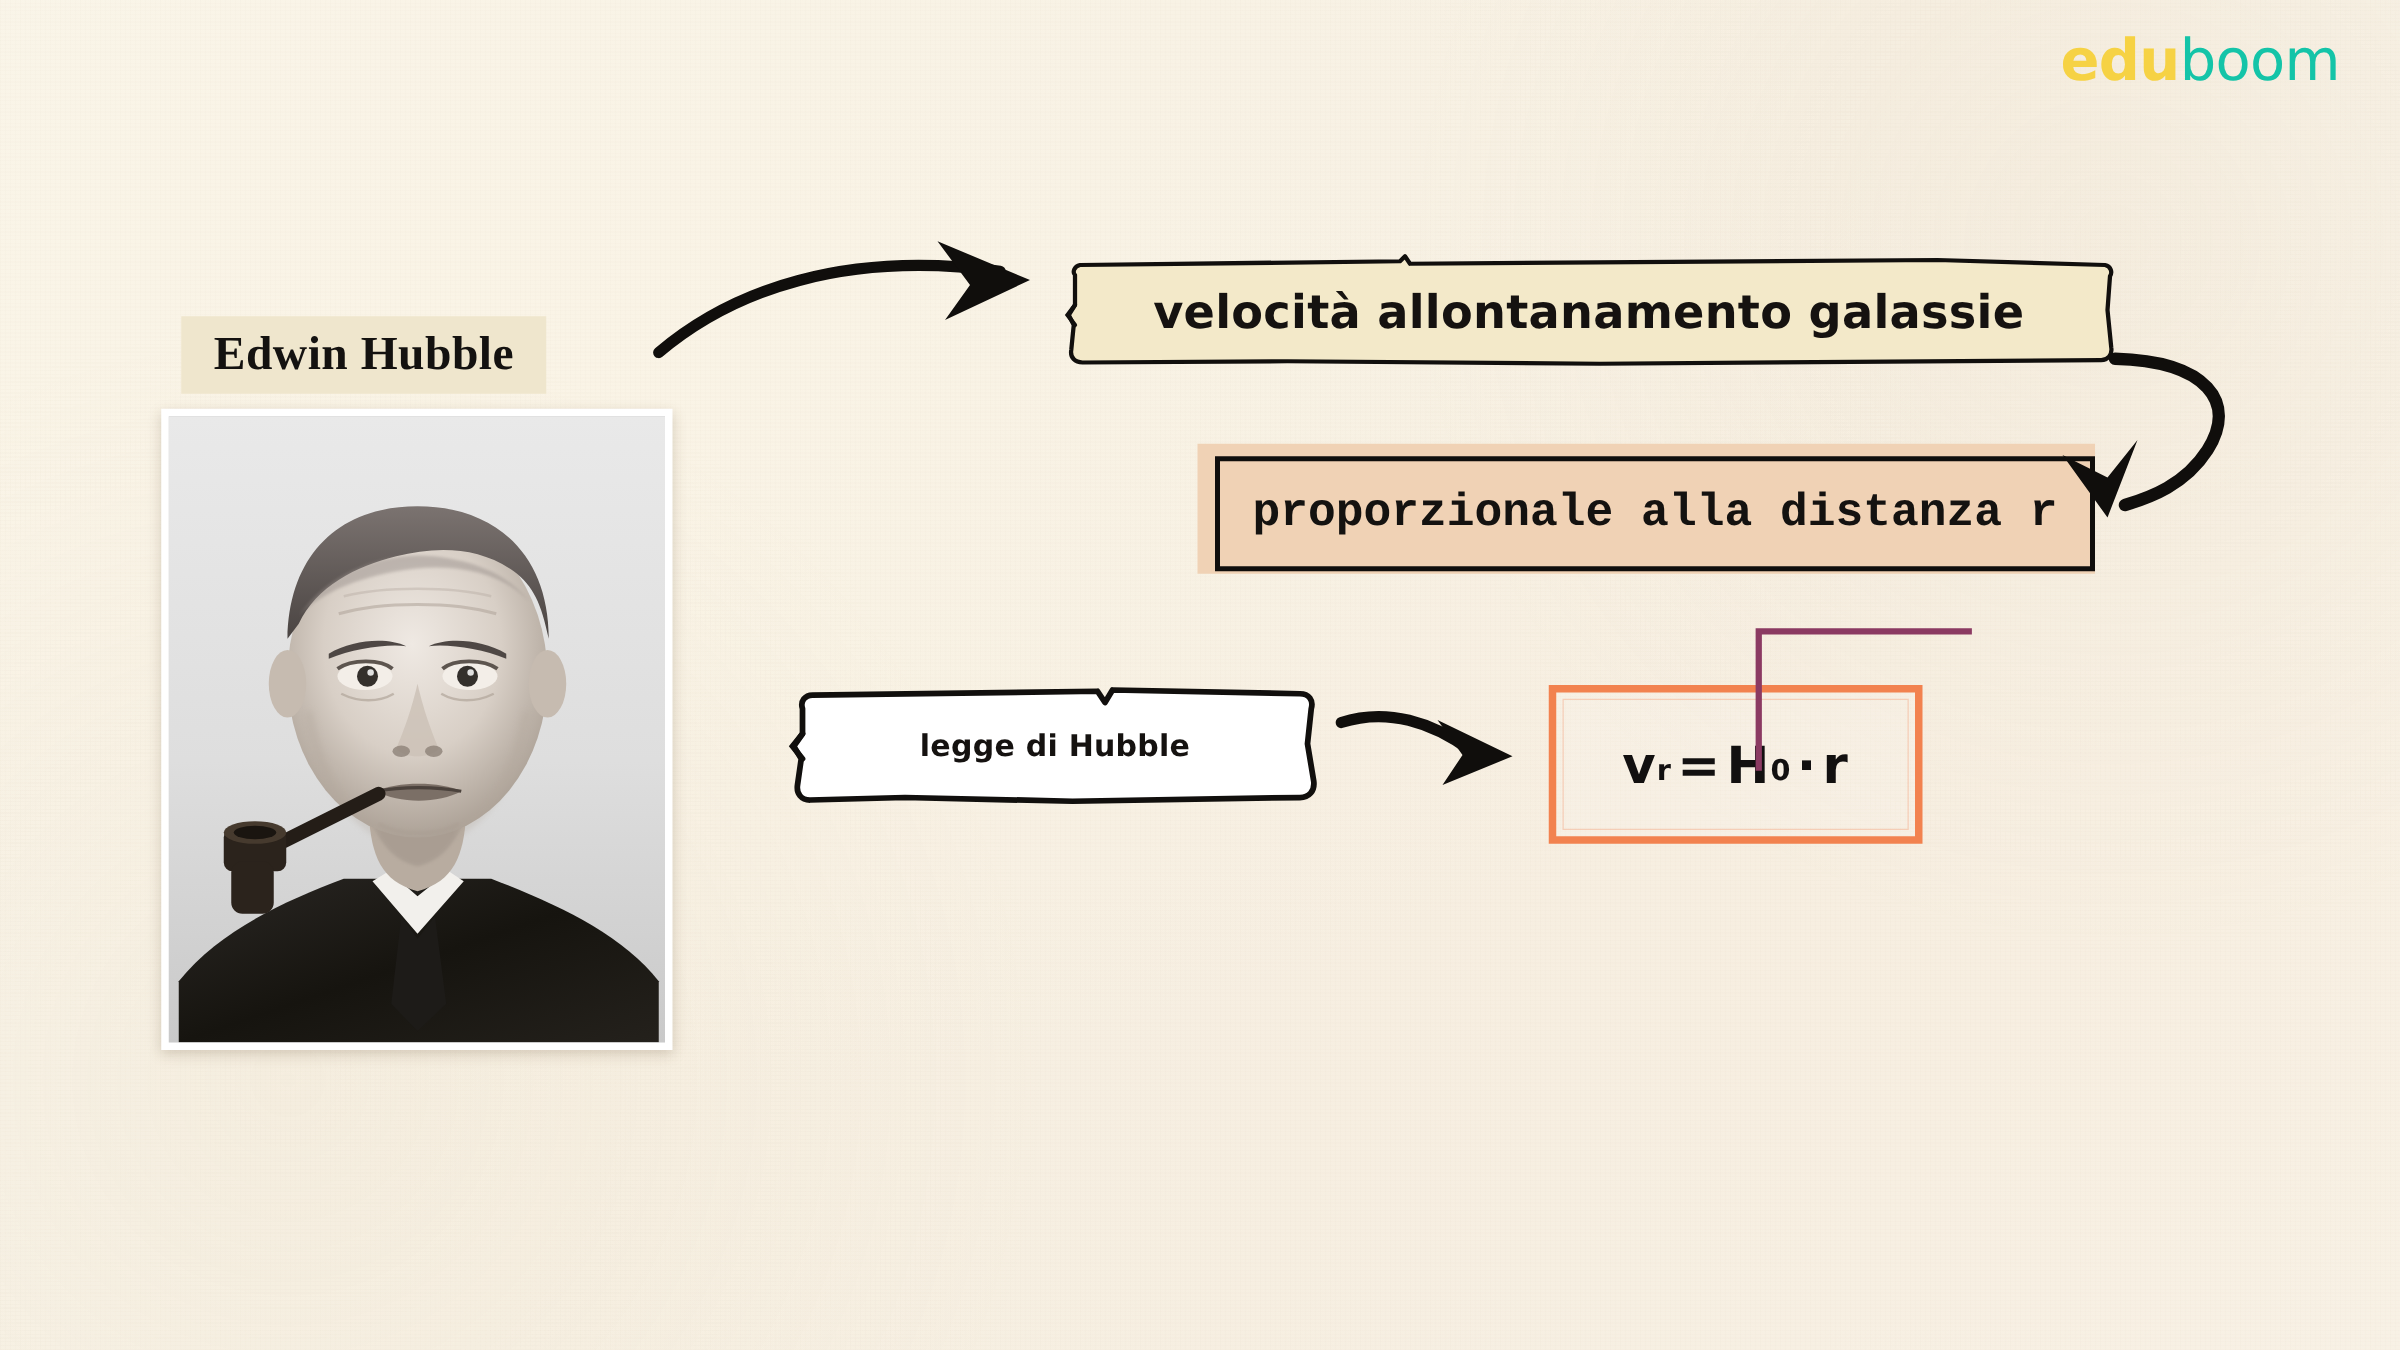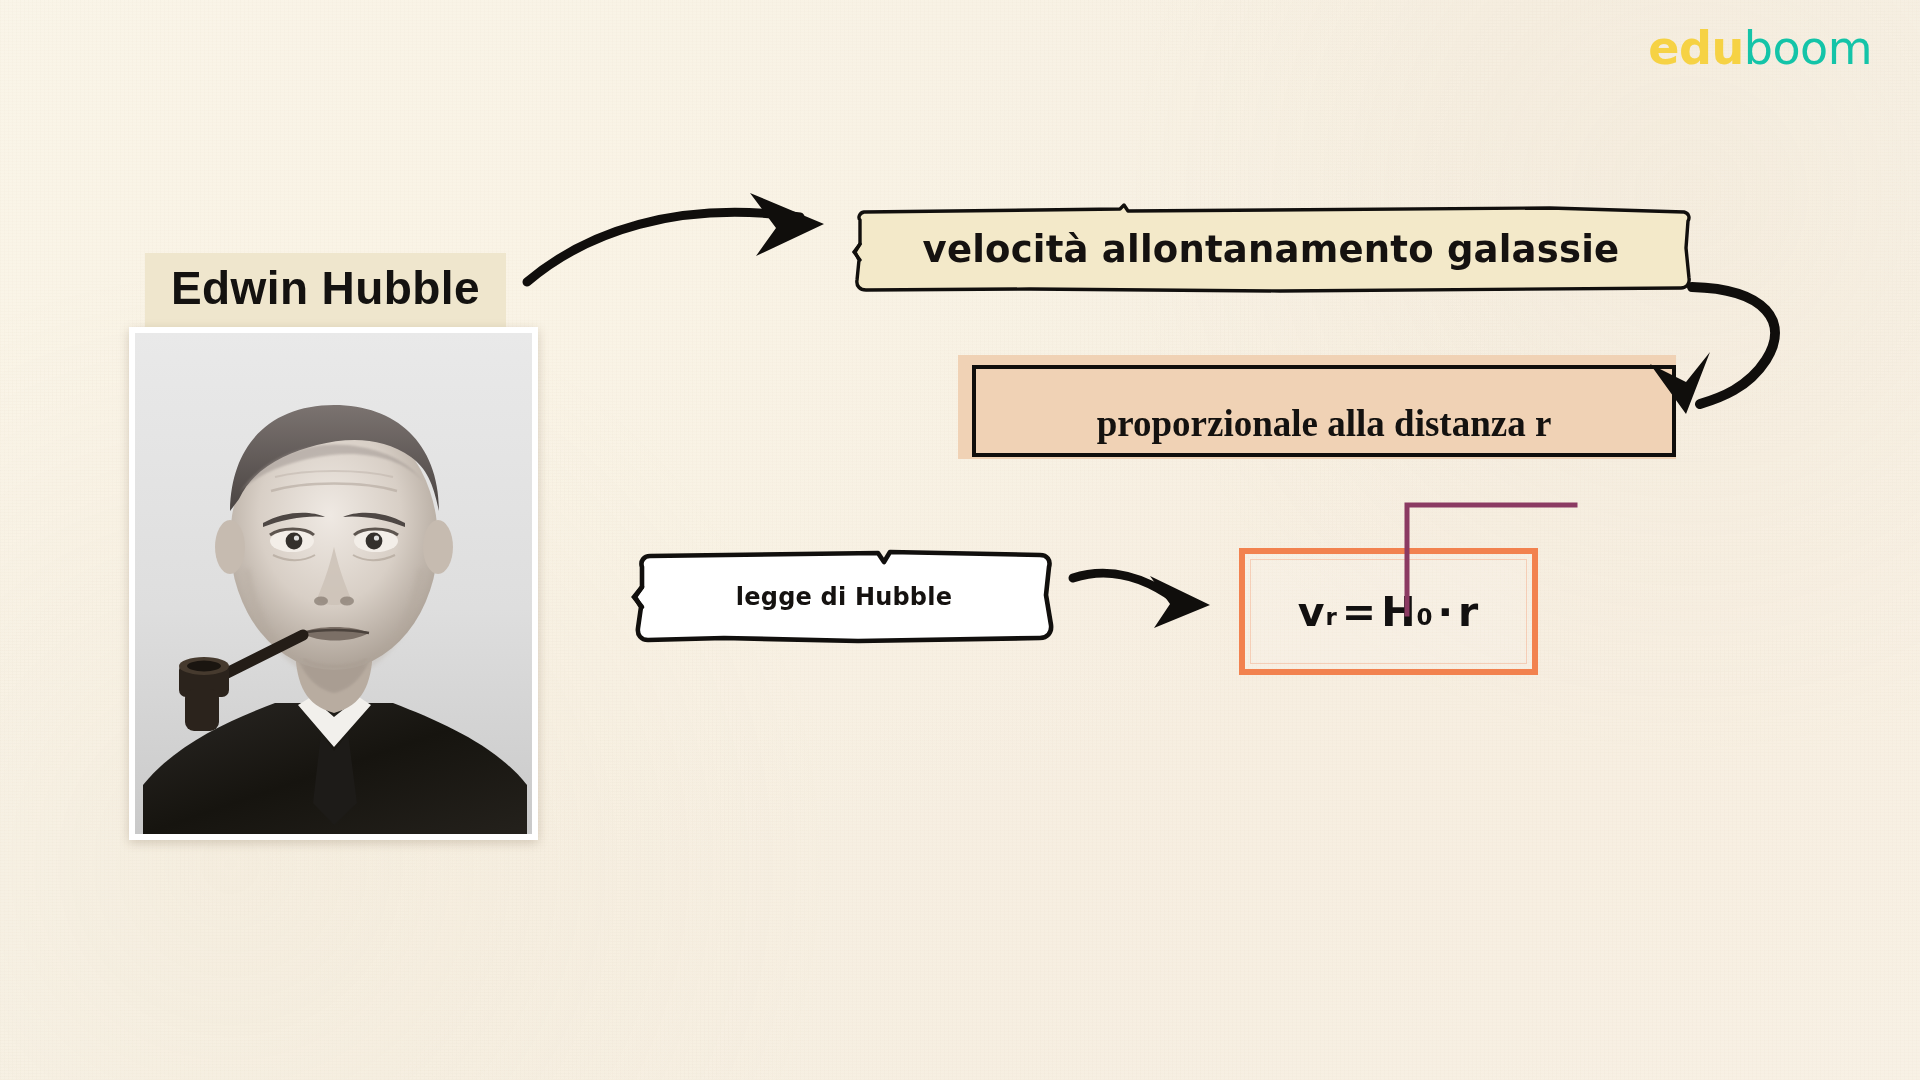--- a/index.html
+++ b/index.html
@@ -50,26 +50,26 @@
     margin-top: 21px;
   }
   #logo .edu { font-weight: 700; color: #f6d244; }
   #logo .boom { font-weight: 400; color: #14c4a8; }
 
   
   #name-label {
     position: absolute;
     left: 145px;
     top: 253px;
-    padding: 8px 26px 20px 26px;
+    padding: 8px 26px 10px 26px;
     background: #efe6cd;
     color: #141210;
-    font-family: Liberation Sans, sans-serif;
-    font-weight: 700;
-    font-size: 46px;
+    font-family: Liberation Serif, serif;
+    font-weight: 700;
+    font-size: 38px;
     letter-spacing: .4px;
     white-space: nowrap;
   }
 
   
   #portrait-frame {
     position: absolute;
     left: 129px;
     top: 327px;
     width: 409px;
@@ -136,28 +136,28 @@
   #box-prop .border {
     position: absolute;
     left: 14px; top: 10px;
     width: 704px;
     height: 92px;
     border: 4px solid #100e0c;
     box-sizing: border-box;
   }
   #box-prop .txt {
     position: absolute;
-    left: 14px; top: 22px;
+    left: 14px; top: 10px;
     width: 704px;
     height: 92px;
     display: flex;
     align-items: center;
     justify-content: center;
     color: #141210;
-    font-family: Liberation Serif, serif;
+    font-family: Liberation Mono, monospace;
     font-weight: 700;
     font-size: 37px;
     white-space: nowrap;
   }
 
   
   #box-formula {
     position: absolute;
     left: 1239px;
     top: 548px;

